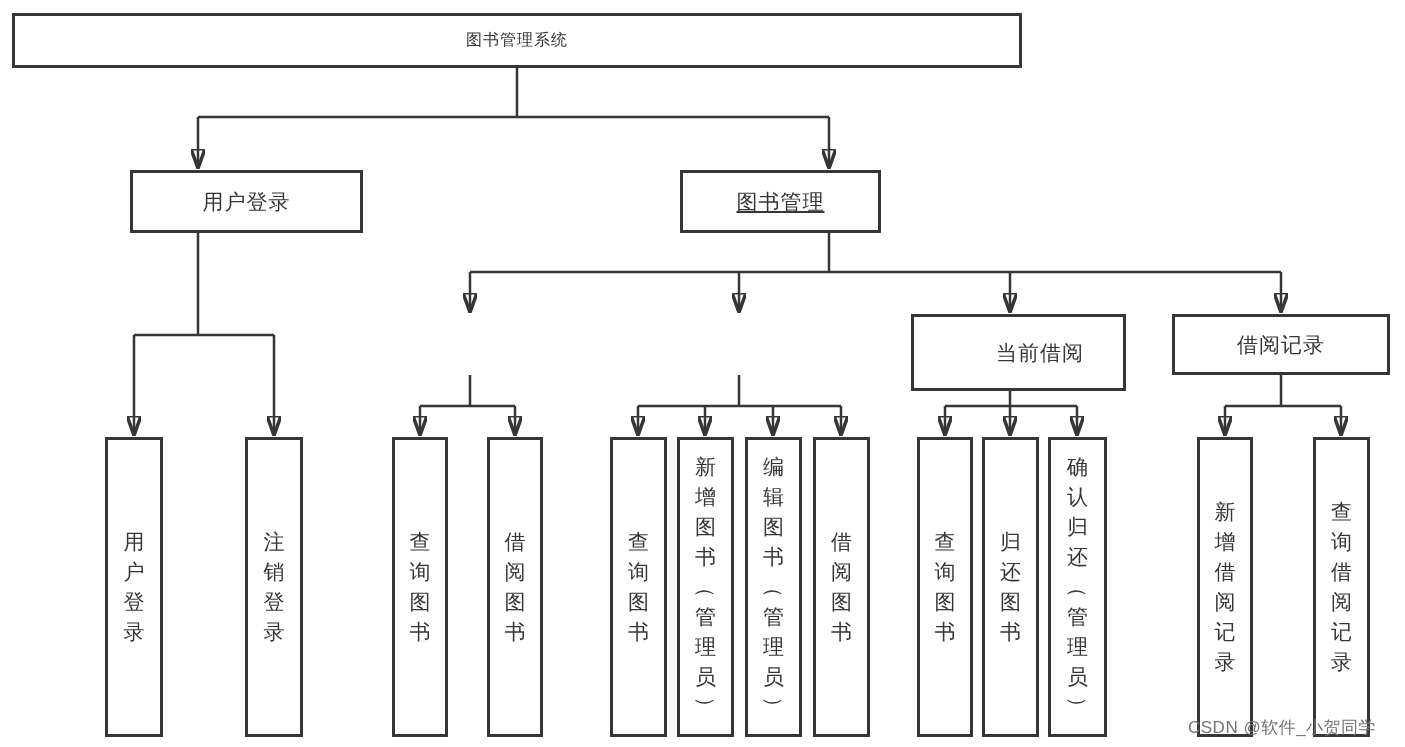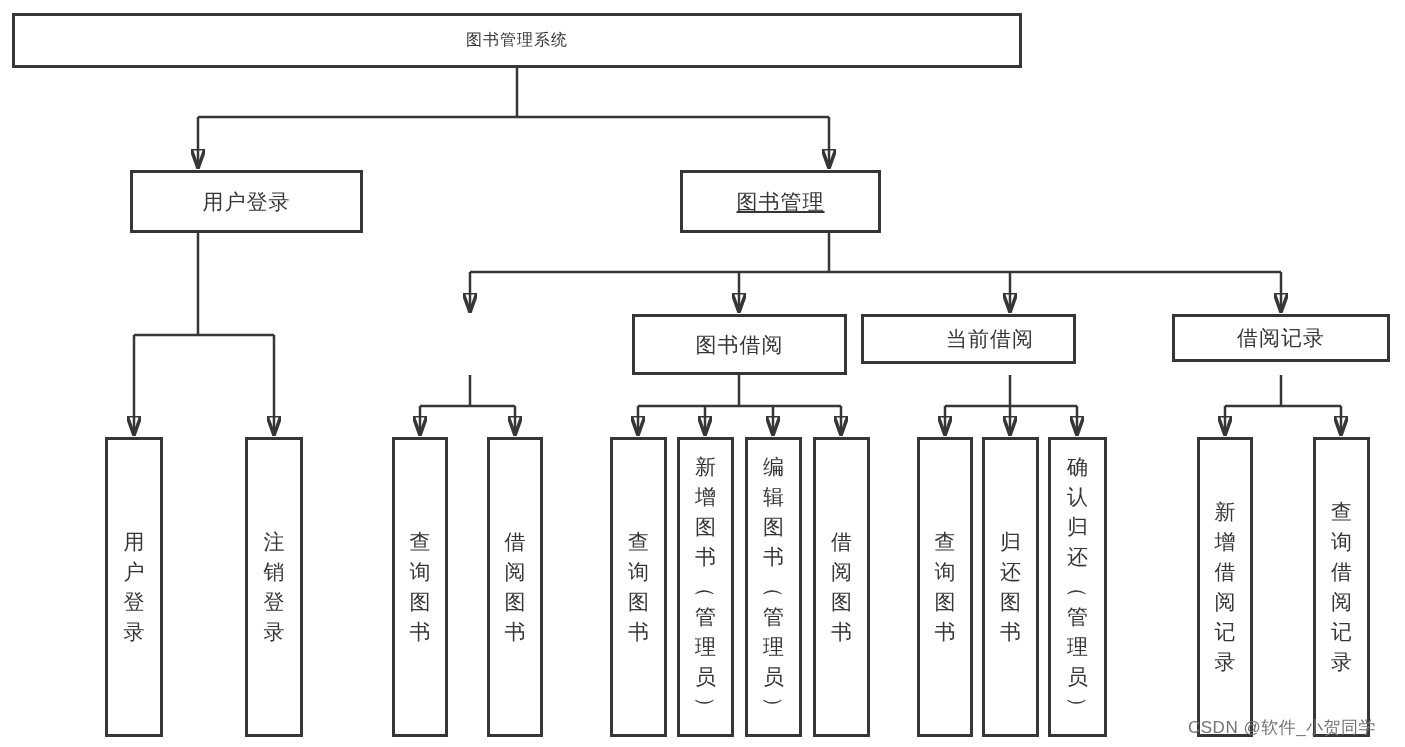--- a/index.html
+++ b/index.html
@@ -84,23 +84,22 @@
     <path d="M1281,375 V406 M1225,406 H1341"></path>
     <line x1="1225" y1="406" x2="1225" y2="434" marker-end="url(#arr)"></line>
     <line x1="1341" y1="406" x2="1341" y2="434" marker-end="url(#arr)"></line>
   </svg>
 
   <div class="box root" style="left:12px; top:13px; width:1010px; height:55px;">图书管理系统</div>
 
   <div class="box" style="left:82px; top:170px; width:233px; height:63px;margin-left:48px;">用户登录</div>
   <div class="box" style="left:680px; top:170px; width:201px; height:63px;text-decoration:underline;">图书管理</div>
 
-  <div class="box" style="left:632px; top:314px; width:215px; height:61px;">图书借阅</div>
-  <div class="box" style="left:861px; top:314px; width:215px; height:50px;padding-left:43px;">当前借阅</div>
-  <div class="box" style="left:1172px; top:314px; width:218px; height:48px;">借阅记录</div>
+  <div class="box" style="left:911px; top:314px; width:215px; height:77px;padding-left:43px;">当前借阅</div>
+  <div class="box" style="left:1172px; top:314px; width:218px; height:61px;">借阅记录</div>
 
   <div class="box vbox" style="left:105px; top:437px; width:58px; height:300px;">
       <span class="vchar">用</span>
       <span class="vchar">户</span>
       <span class="vchar">登</span>
       <span class="vchar">录</span>
     </div>
   <div class="box vbox" style="left:245px; top:437px; width:58px; height:300px;">
       <span class="vchar">注</span>
       <span class="vchar">销</span>

